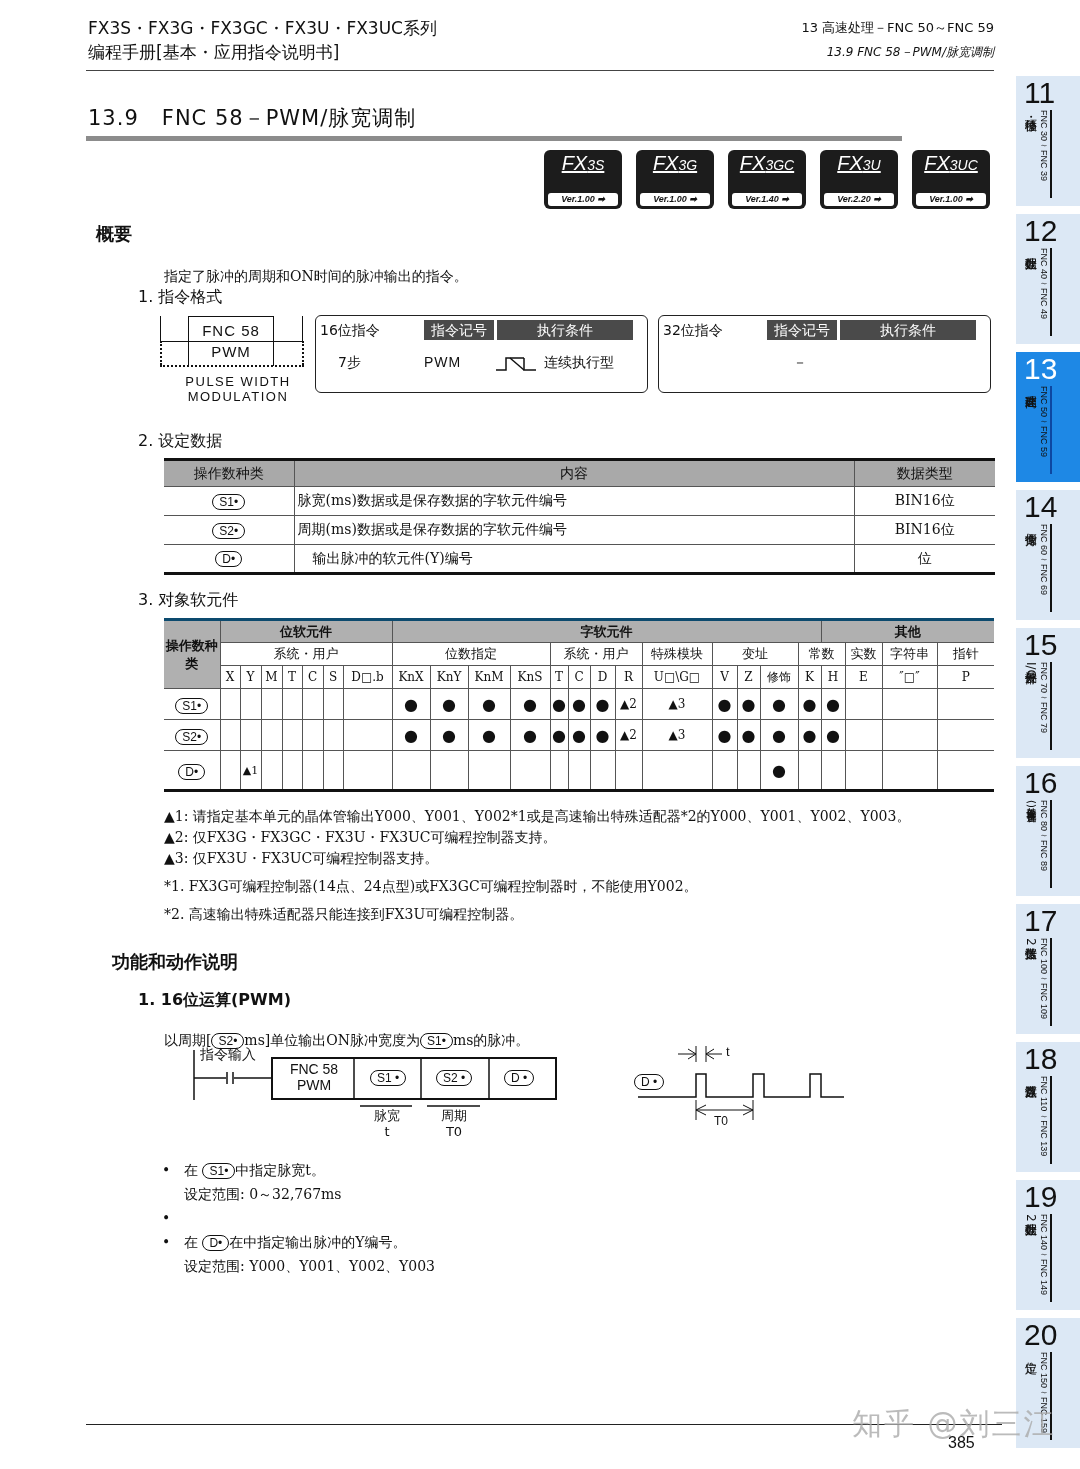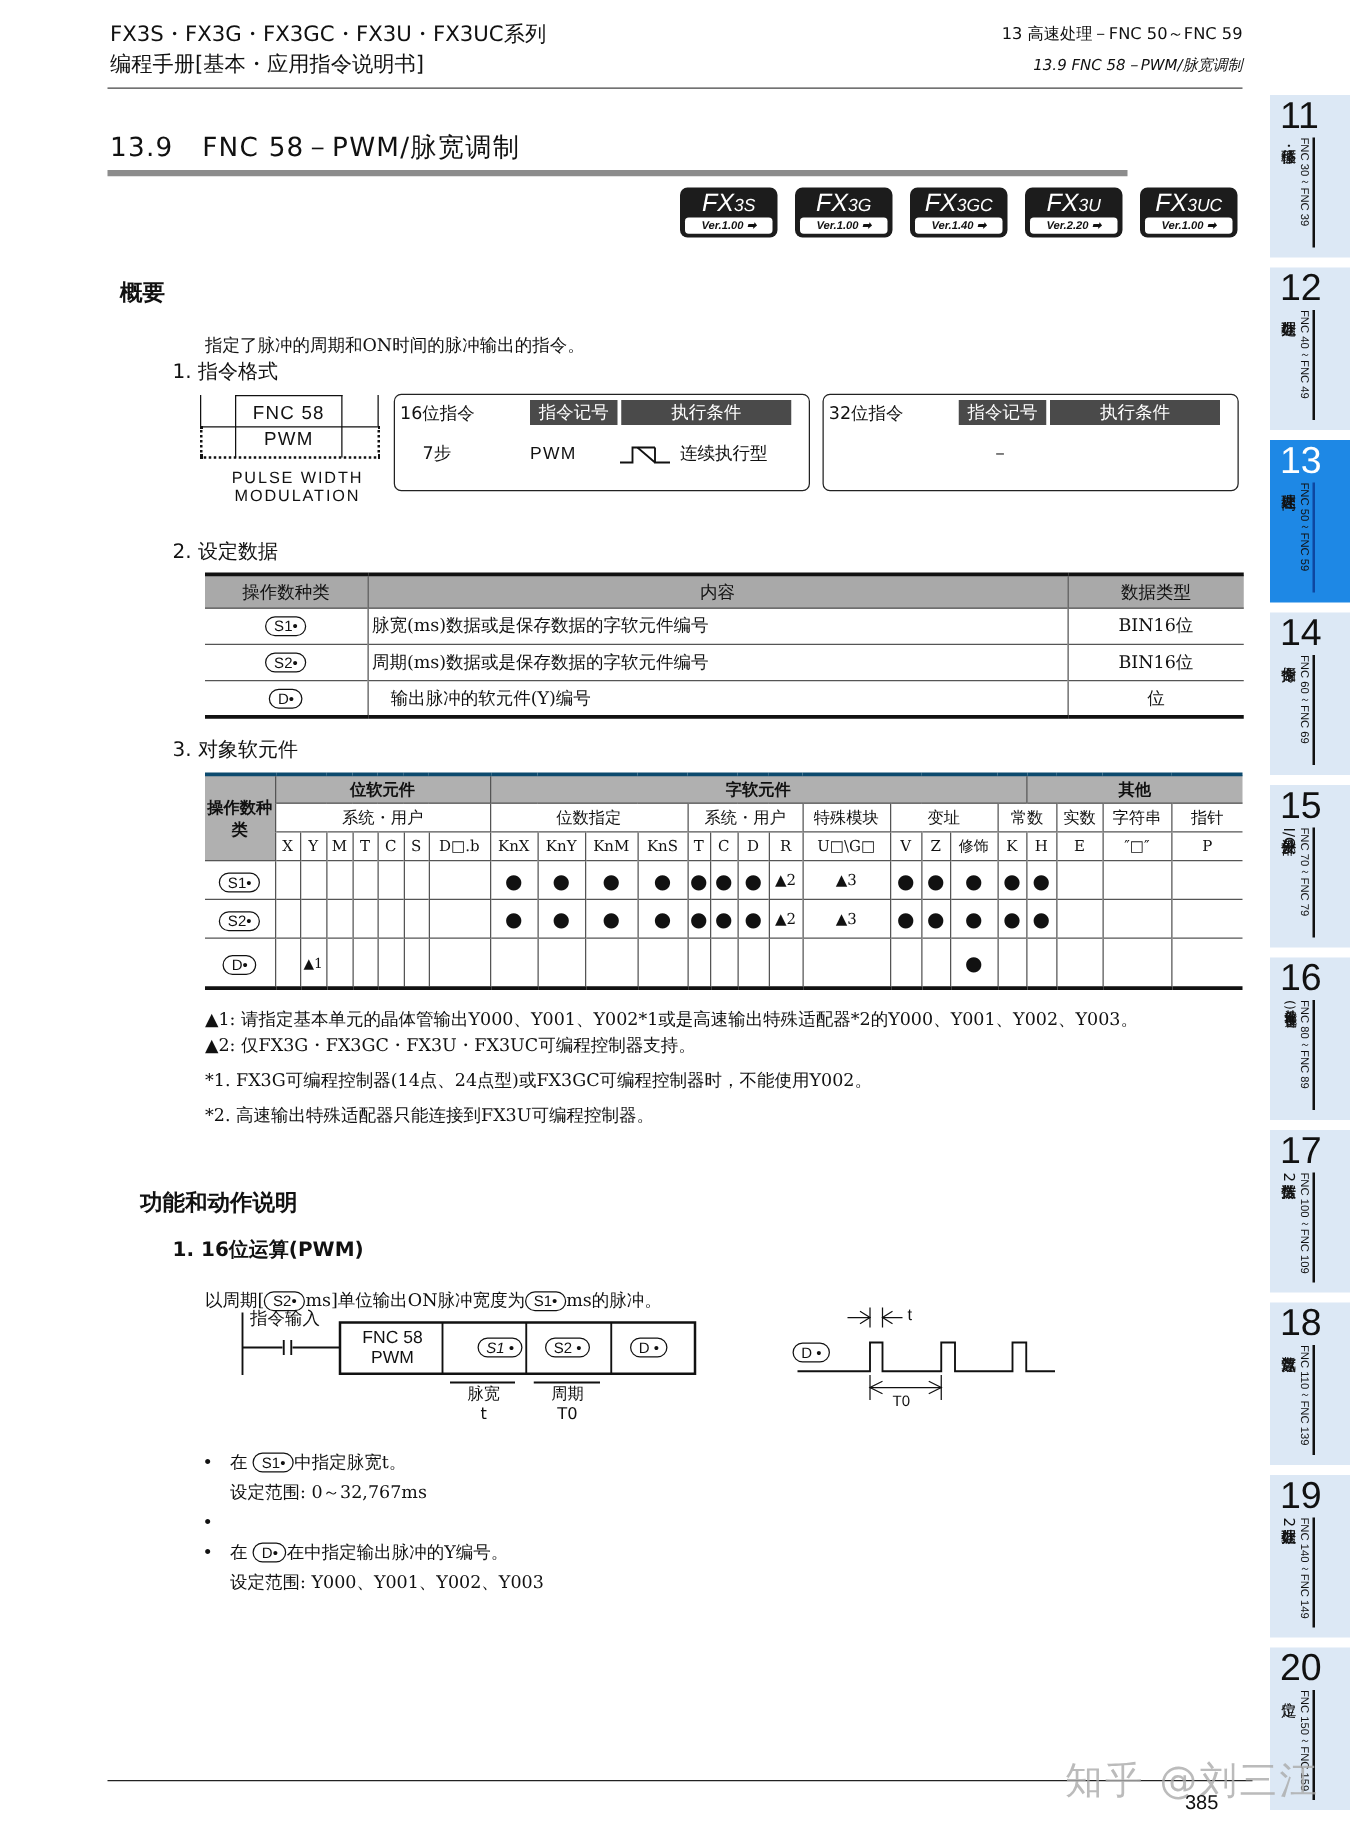--- a/index.html
+++ b/index.html
@@ -5,21 +5,21 @@
   * { box-sizing: border-box; margin: 0; padding: 0; }
   body { width: 1080px; height: 1469px; background: #fff; font-family: "DejaVu Sans", sans-serif; color: #111; position: relative; overflow: hidden; }
   .abs { position: absolute; }
   .hdr-left { left: 88px; top: 16px; font-size: 17px; line-height: 24px; }
   .hdr-right { right: 86px; top: 16px; font-size: 13px; line-height: 24px; text-align: right; }
   .hdr-right .sub { font-style: italic; font-size: 12px; }
   .hdr-line { left: 86px; top: 70px; width: 908px; height: 1px; background: #444; }
   .sec-title { left: 88px; top: 104px; font-size: 21px; letter-spacing: 1px; }
   .sec-bar { left: 86px; top: 136px; width: 816px; height: 5px; background: #8c8c8c; }
   .badges { left: 544px; top: 150px; display: flex; gap: 14px; }
-  .badge { width: 78px; height: 40px; background: #1c1c1c; border-radius: 6px; position: relative; color: #fff; text-align: center; }
+  .badge { width: 78px; height: 59px; background: #1c1c1c; border-radius: 6px; position: relative; color: #fff; text-align: center; text-decoration: underline; }
   .badge .model { font-style: italic; font-size: 20px; font-family: "Liberation Sans", sans-serif; line-height: 26px; }
   .badge .model small { font-size: 14px; }
   .badge .ver { position: absolute; left: 4px; right: 4px; bottom: 3px; height: 13px; background: #fff; color: #111; border-radius: 3px; font-size: 9px; font-style: italic; font-weight: bold; line-height: 13px; font-family: "Liberation Sans", sans-serif; }
   .h2 { font-size: 18px; font-weight: bold; }
   .body-text { font-size: 14px; font-family: "DejaVu Serif", serif; margin-top: 16px; }
   .sub-h { font-size: 16px; }
   .sub-h b { font-weight: bold; }
   
   .fnc-box { left: 160px; top: 316px; width: 144px; height: 50px; }
   .fnc-inner { position: absolute; left: 28px; top: 0; width: 86px; height: 50px; border: 1.5px solid #111; border-bottom: none; text-align: center; font-size: 15px; font-family: "Liberation Sans", sans-serif; line-height: 21px; padding-top: 3px; letter-spacing: 1px;}
@@ -330,20 +330,21 @@
         <td></td>
         <td></td>
         <td></td>
   </tr>
 </tbody>
   </table>
 
 <div class="abs notes">
   <div>▲1: 请指定基本单元的晶体管输出Y000、Y001、Y002*1或是高速输出特殊适配器*2的Y000、Y001、Y002、Y003。</div>
   <div>▲2: 仅FX3G・FX3GC・FX3U・FX3UC可编程控制器支持。</div>
+  <div>▲3: 仅FX3U・FX3UC可编程控制器支持。</div>
   <div style="margin-top:7px">*1.  FX3G可编程控制器(14点、24点型)或FX3GC可编程控制器时，不能使用Y002。</div>
   <div style="margin-top:7px">*2.  高速输出特殊适配器只能连接到FX3U可编程控制器。</div>
 </div>
 
 <div class="abs h2" style="left:112px;top:950px;">功能和动作说明</div>
 <div class="abs sub-h" style="left:138px;top:990px;"><b>1. 16位运算(PWM)</b></div>
 <div class="abs body-text" style="left:164px;top:1016px;">
   <span>以周期[</span><span class="op">S2•</span><span>ms]单位输出ON脉冲宽度为</span><span class="op">S1•</span><span>ms的脉冲。</span>
 </div>
 
@@ -359,21 +360,21 @@
     <line x1="231" y1="14" x2="231" y2="55" stroke="#111" stroke-width="1.5"></line>
     <line x1="299" y1="14" x2="299" y2="55" stroke="#111" stroke-width="1.5"></line>
     <line x1="170" y1="62" x2="222" y2="62" stroke="#111" stroke-width="1.5"></line>
     <line x1="237" y1="62" x2="290" y2="62" stroke="#111" stroke-width="1.5"></line>
   </svg>
   <div class="abs" style="left:10px;top:2px;font-size:14px;">指令输入</div>
   <div class="abs" style="left:84px;top:17px;width:80px;text-align:center;font-size:14px;line-height:16px;font-family:'Liberation Sans',sans-serif;">
     <div>FNC 58</div>
       <div>PWM</div>
   </div>
-  <span class="abs op" style="left:192px;top:26px;font-style:italic;">S1 •</span>
+  <span class="abs op" style="left:180px;top:26px;">S1 •</span>
   <span class="abs op" style="left:246px;top:26px;">S2 •</span>
   <span class="abs op" style="left:314px;top:26px;">D •</span>
   <div class="abs" style="left:172px;top:64px;width:50px;text-align:center;font-size:13px;line-height:16px;">
     <div>脉宽</div>
       <div>t</div>
   </div>
   <div class="abs" style="left:239px;top:64px;width:50px;text-align:center;font-size:13px;line-height:16px;">
     <div>周期</div>
       <div>T0</div>
   </div>

